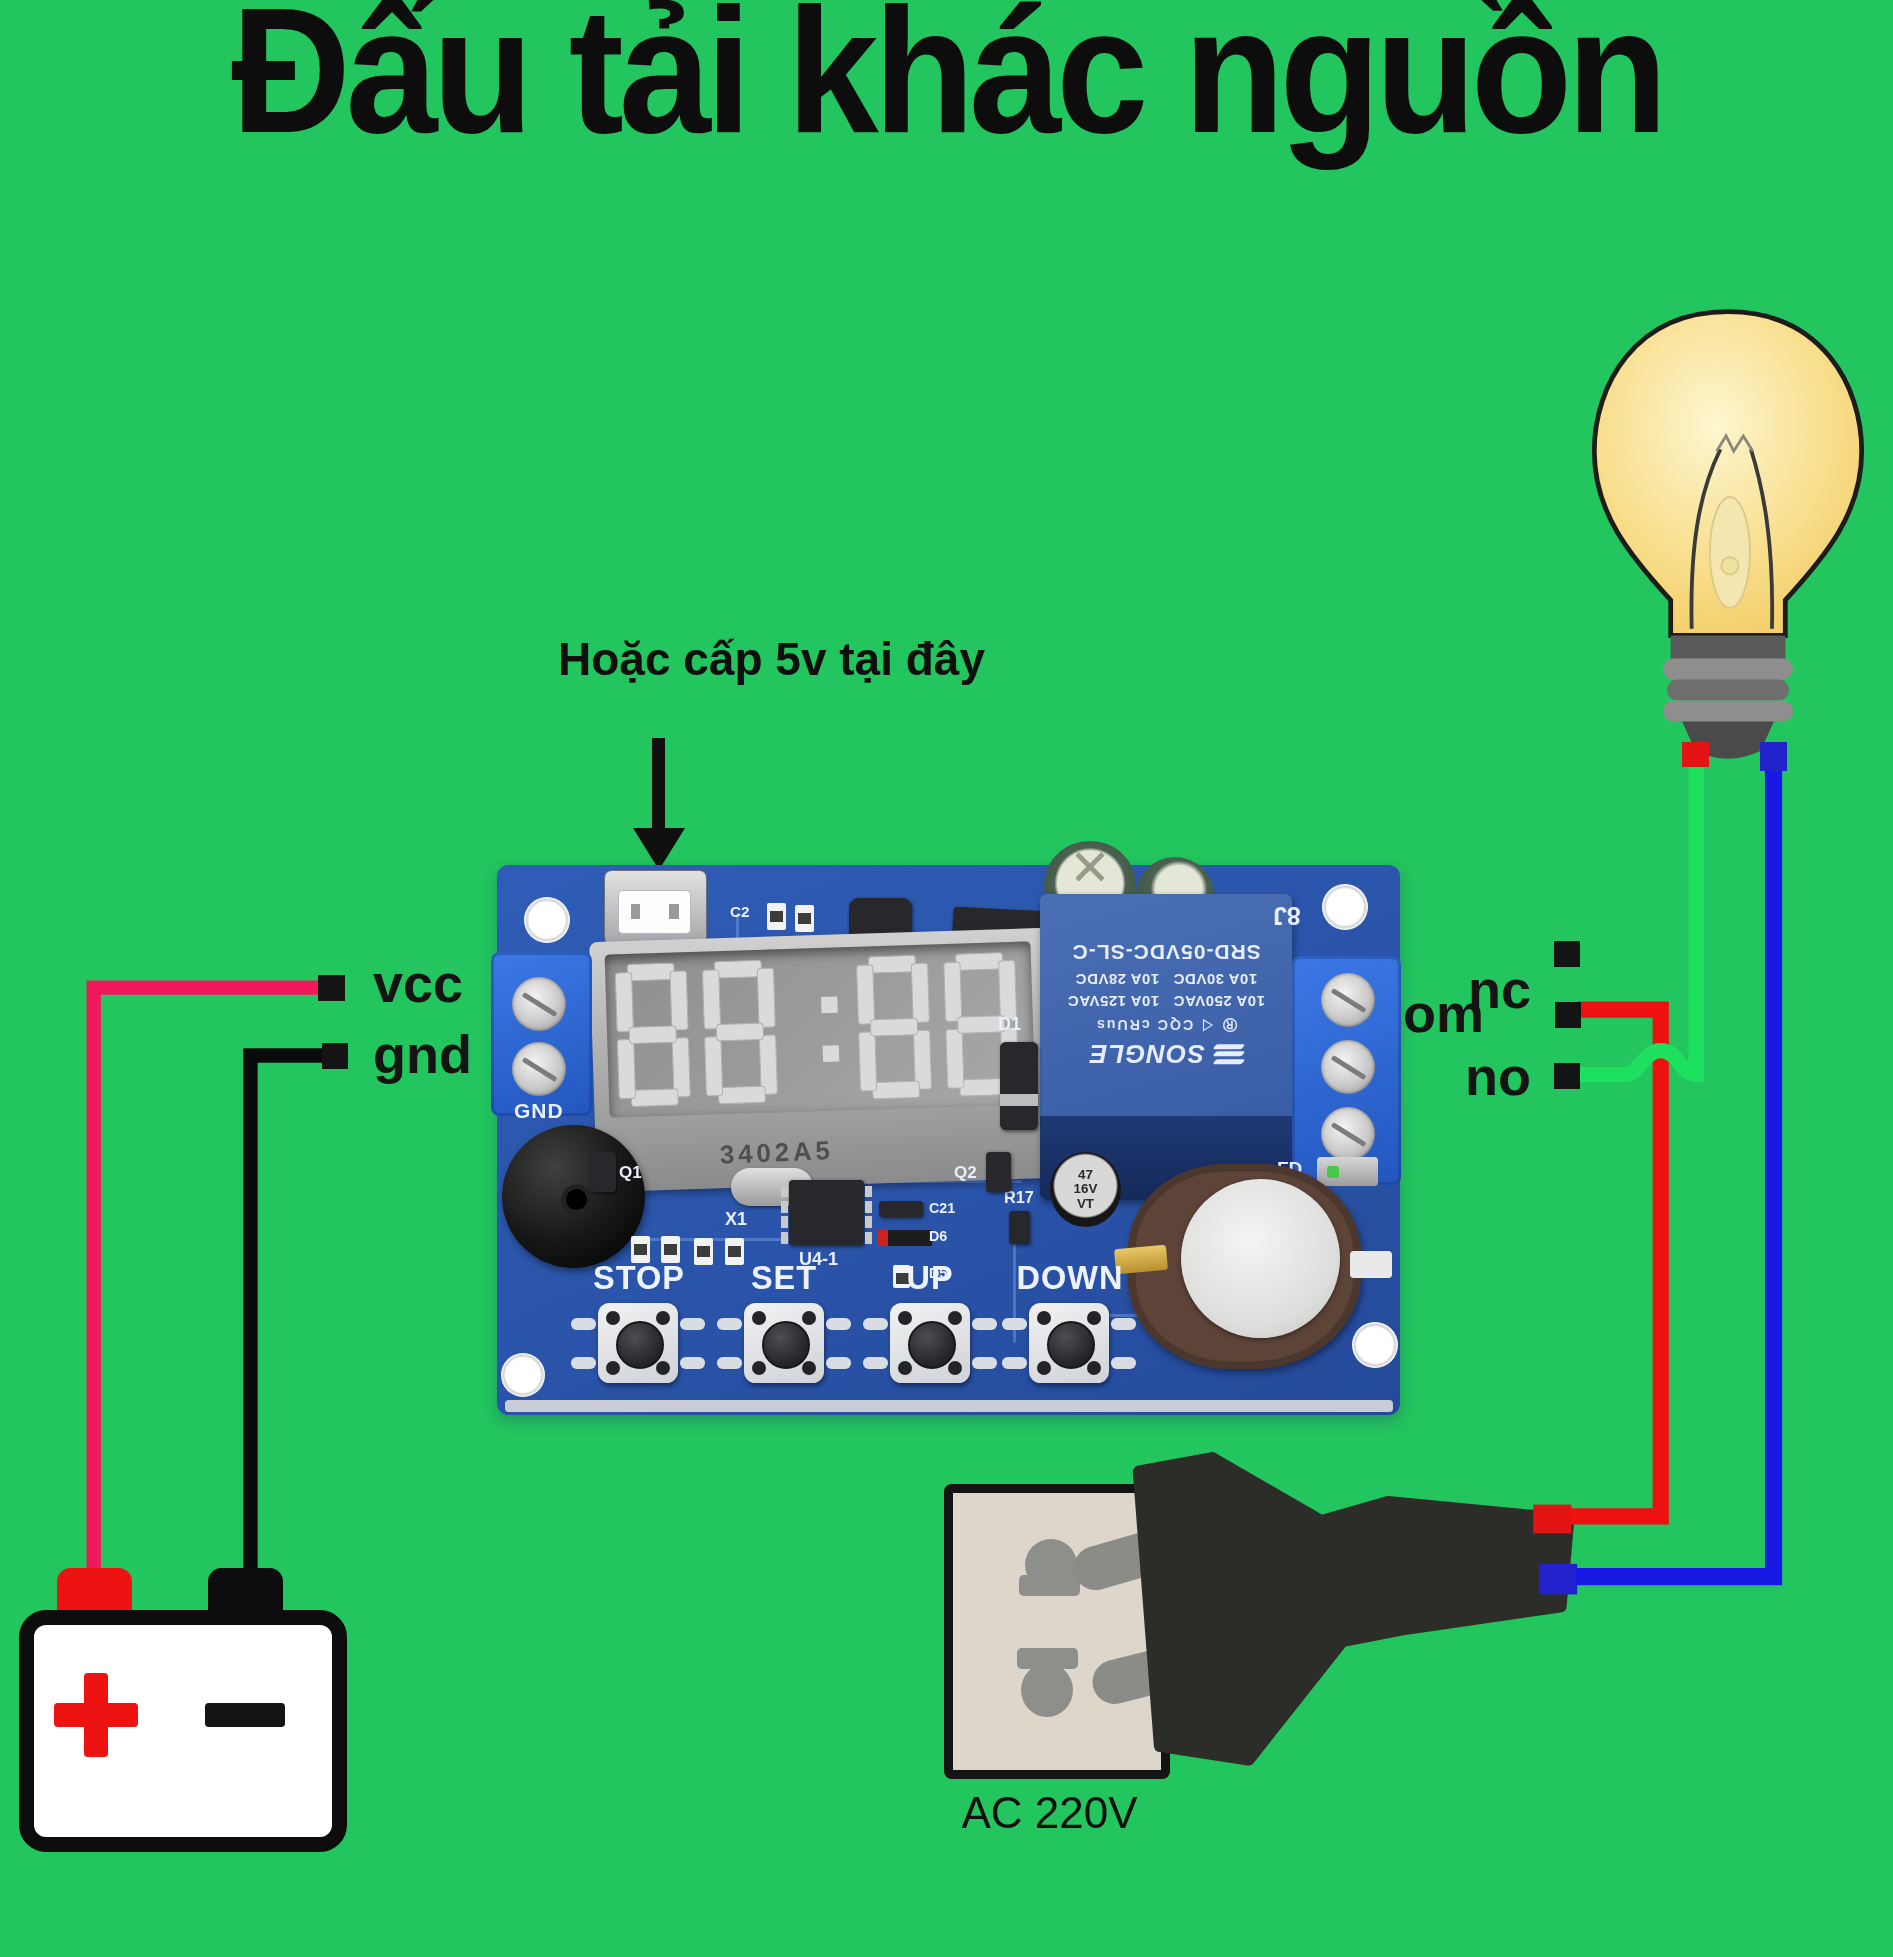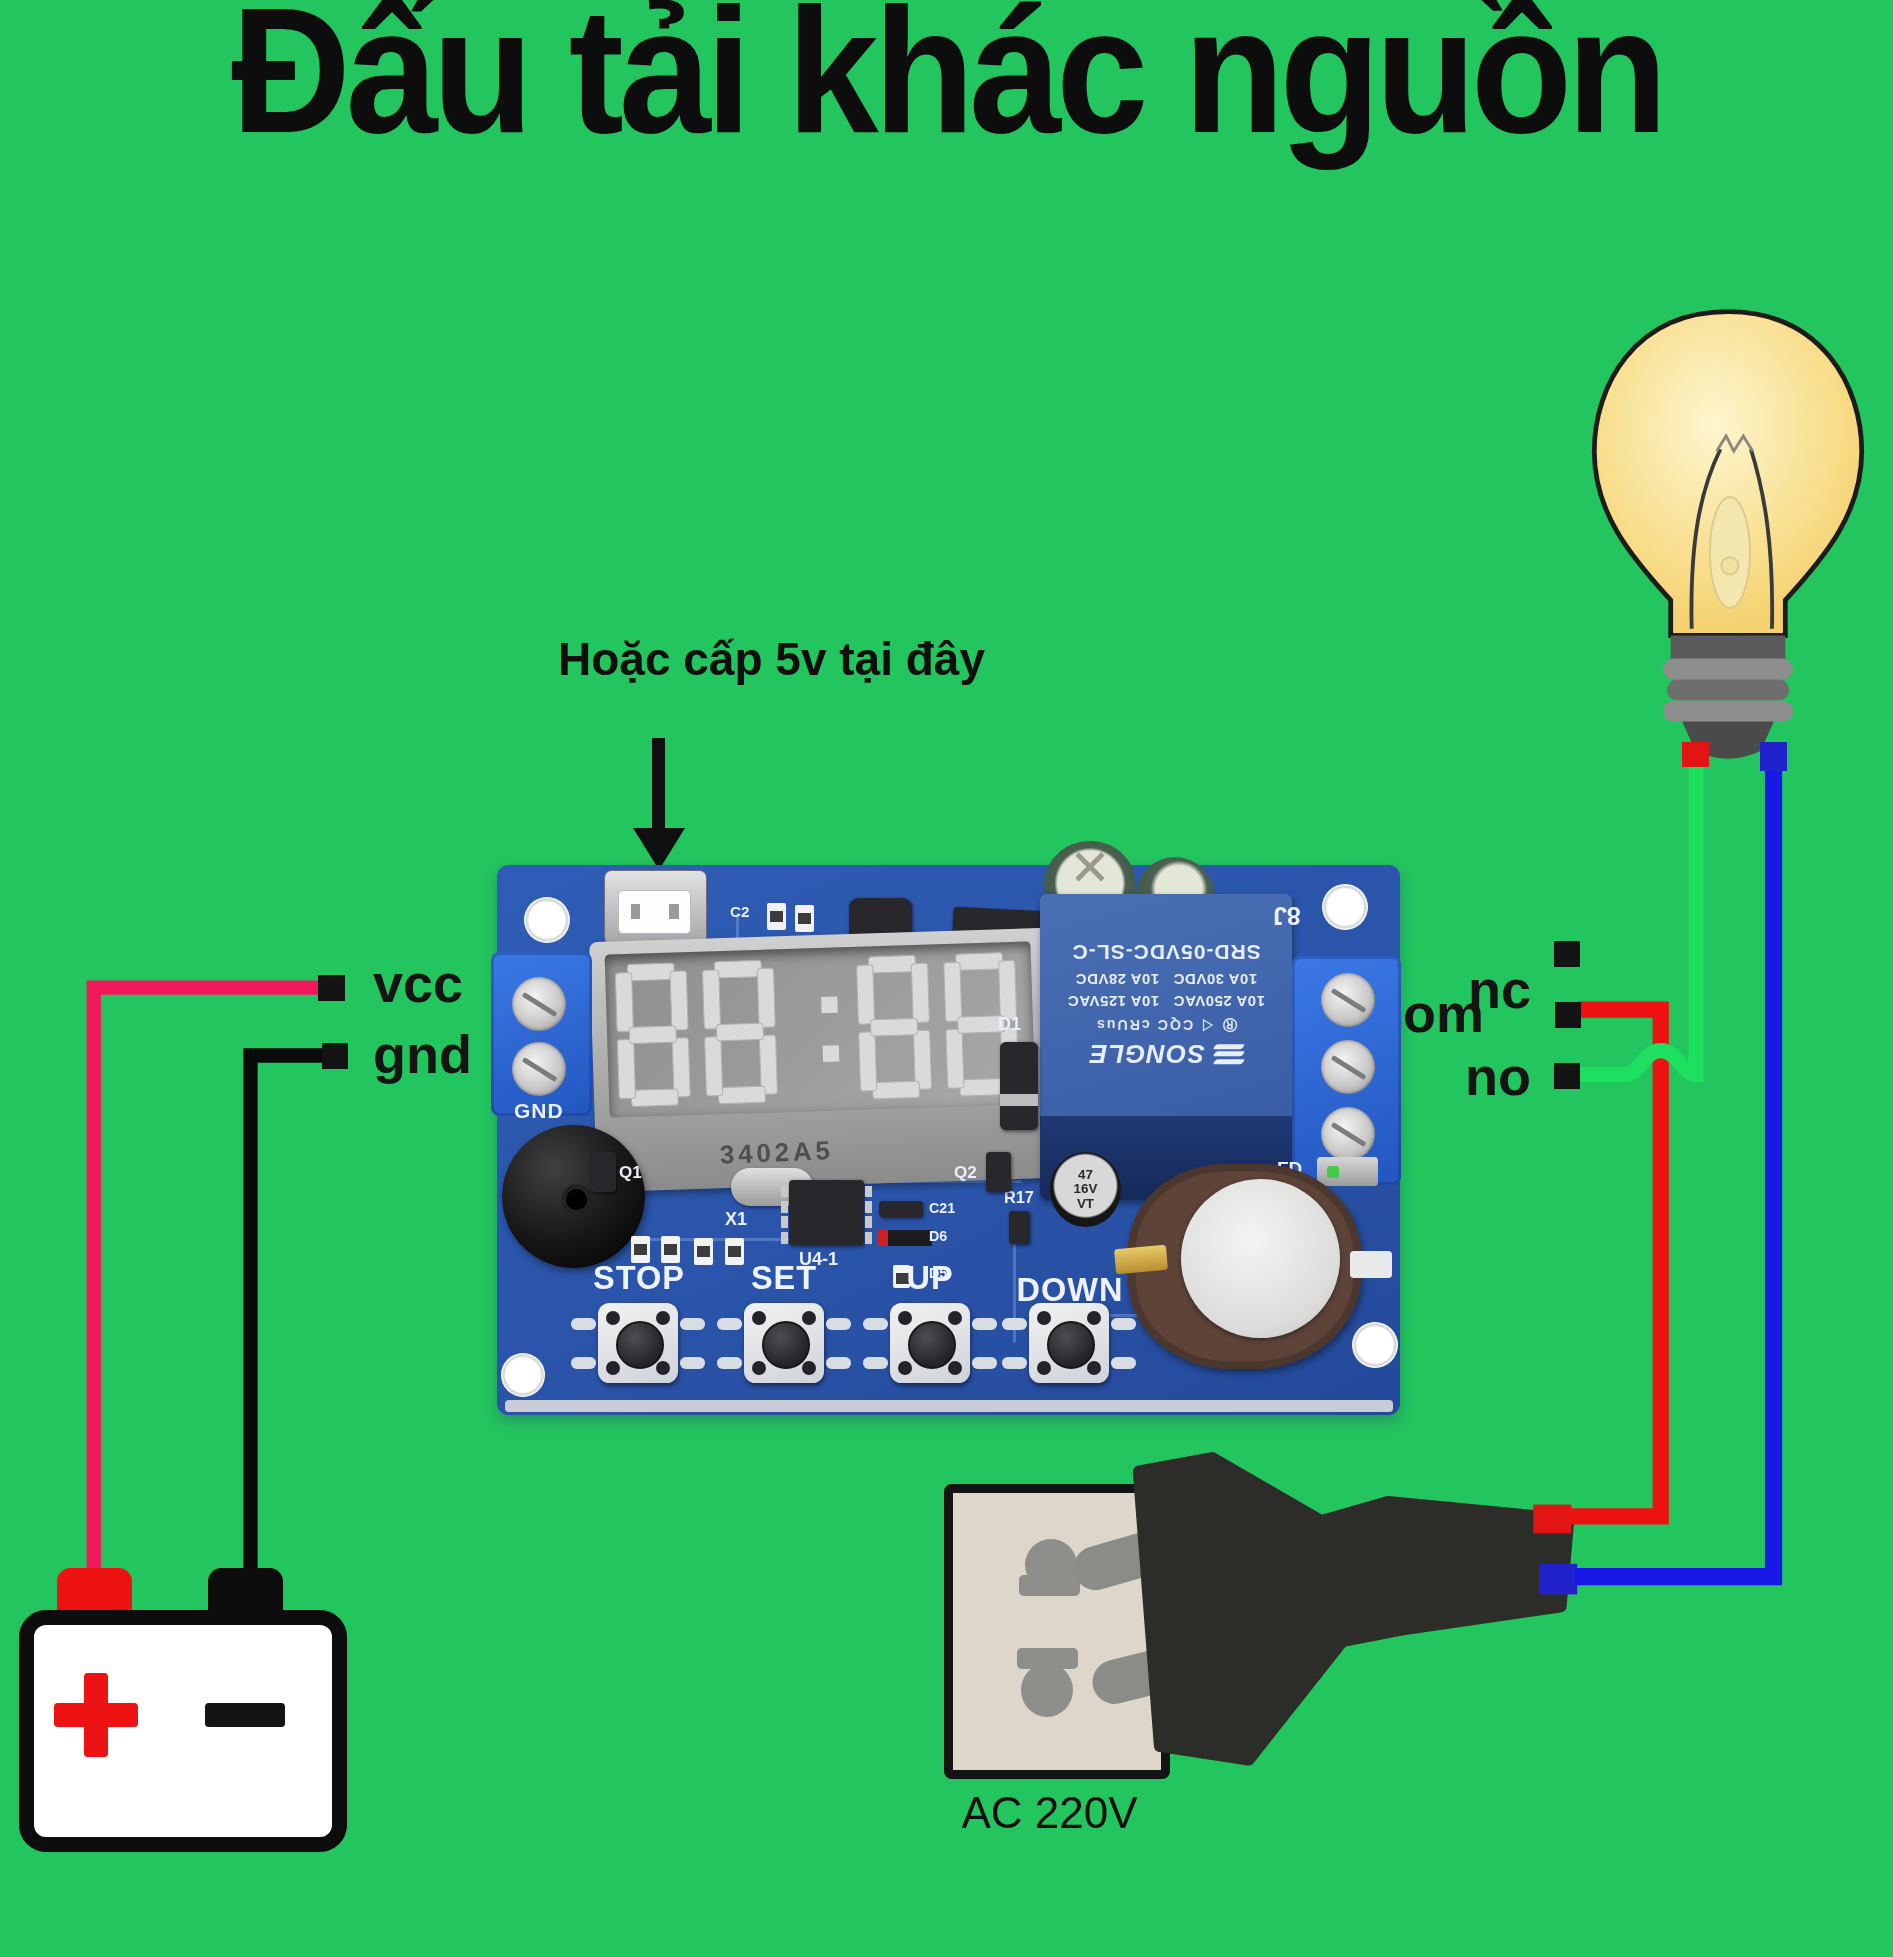--- a/index.html
+++ b/index.html
@@ -317,21 +317,21 @@
     <div class="ledbar"></div>
 
     <div class="coin-holder"></div>
     <div style="position:absolute;left:618px;top:382px;width:52px;height:25px;border-radius:3.8px;transform:rotate(-5deg);background:linear-gradient(#e8c968,#b98f2e);"></div>
     <div class="coin"></div>
     <div style="position:absolute;left:853px;top:386px;width:42px;height:27px;border-radius:3.8px;background:#e9e9e9;"></div>
 
     <div class="btn-lbl" style="left:75px;">STOP</div>
     <div class="btn-lbl" style="left:220px;">SET</div>
     <div class="btn-lbl" style="left:366px;">UP</div>
-    <div class="btn-lbl" style="left:506px;margin-top:12px;">DOWN</div>
+    <div class="btn-lbl" style="left:506px;">DOWN</div>
 
     <div class="btn-base" style="left:101px;">
       <span class="btn-lead" style="left:-27px;top:15.3px;"></span>
         <span class="btn-lead" style="left:-27px;top:54px;"></span>
       <span class="btn-lead" style="right:-27px;top:15.3px;"></span>
         <span class="btn-lead" style="right:-27px;top:54px;"></span>
       <span class="btn-dot" style="left:7.6px;top:7.6px;"></span>
         <span class="btn-dot" style="right:7.6px;top:7.6px;"></span>
       <span class="btn-dot" style="left:7.6px;bottom:7.6px;"></span>
         <span class="btn-dot" style="right:7.6px;bottom:7.6px;"></span>

